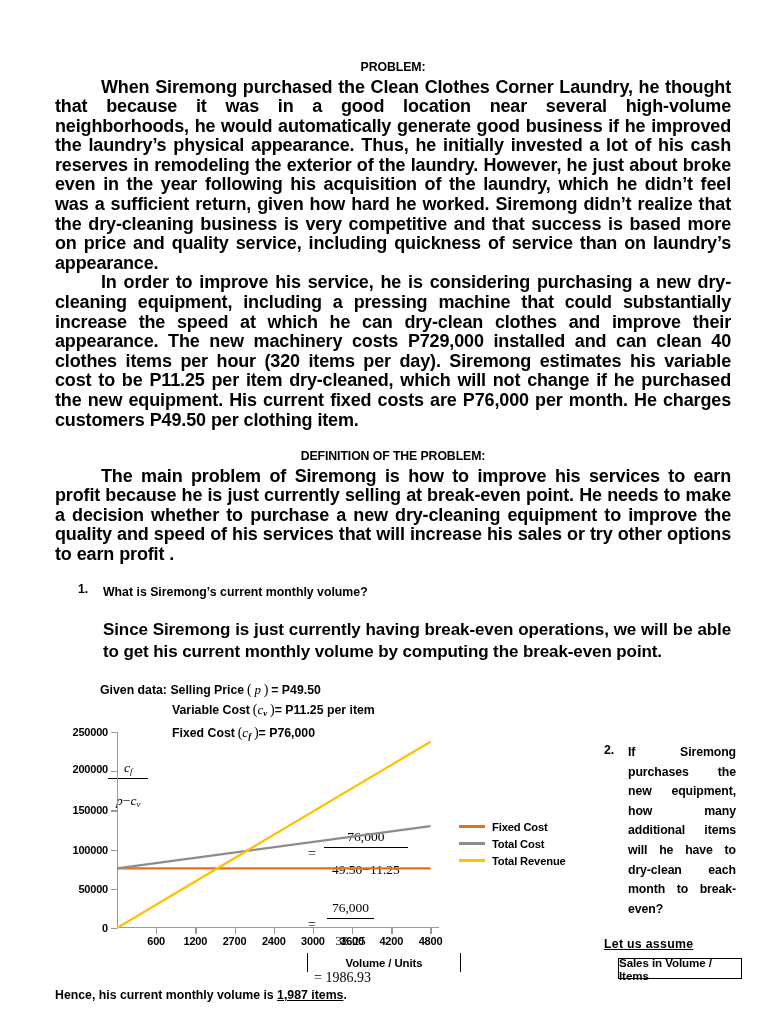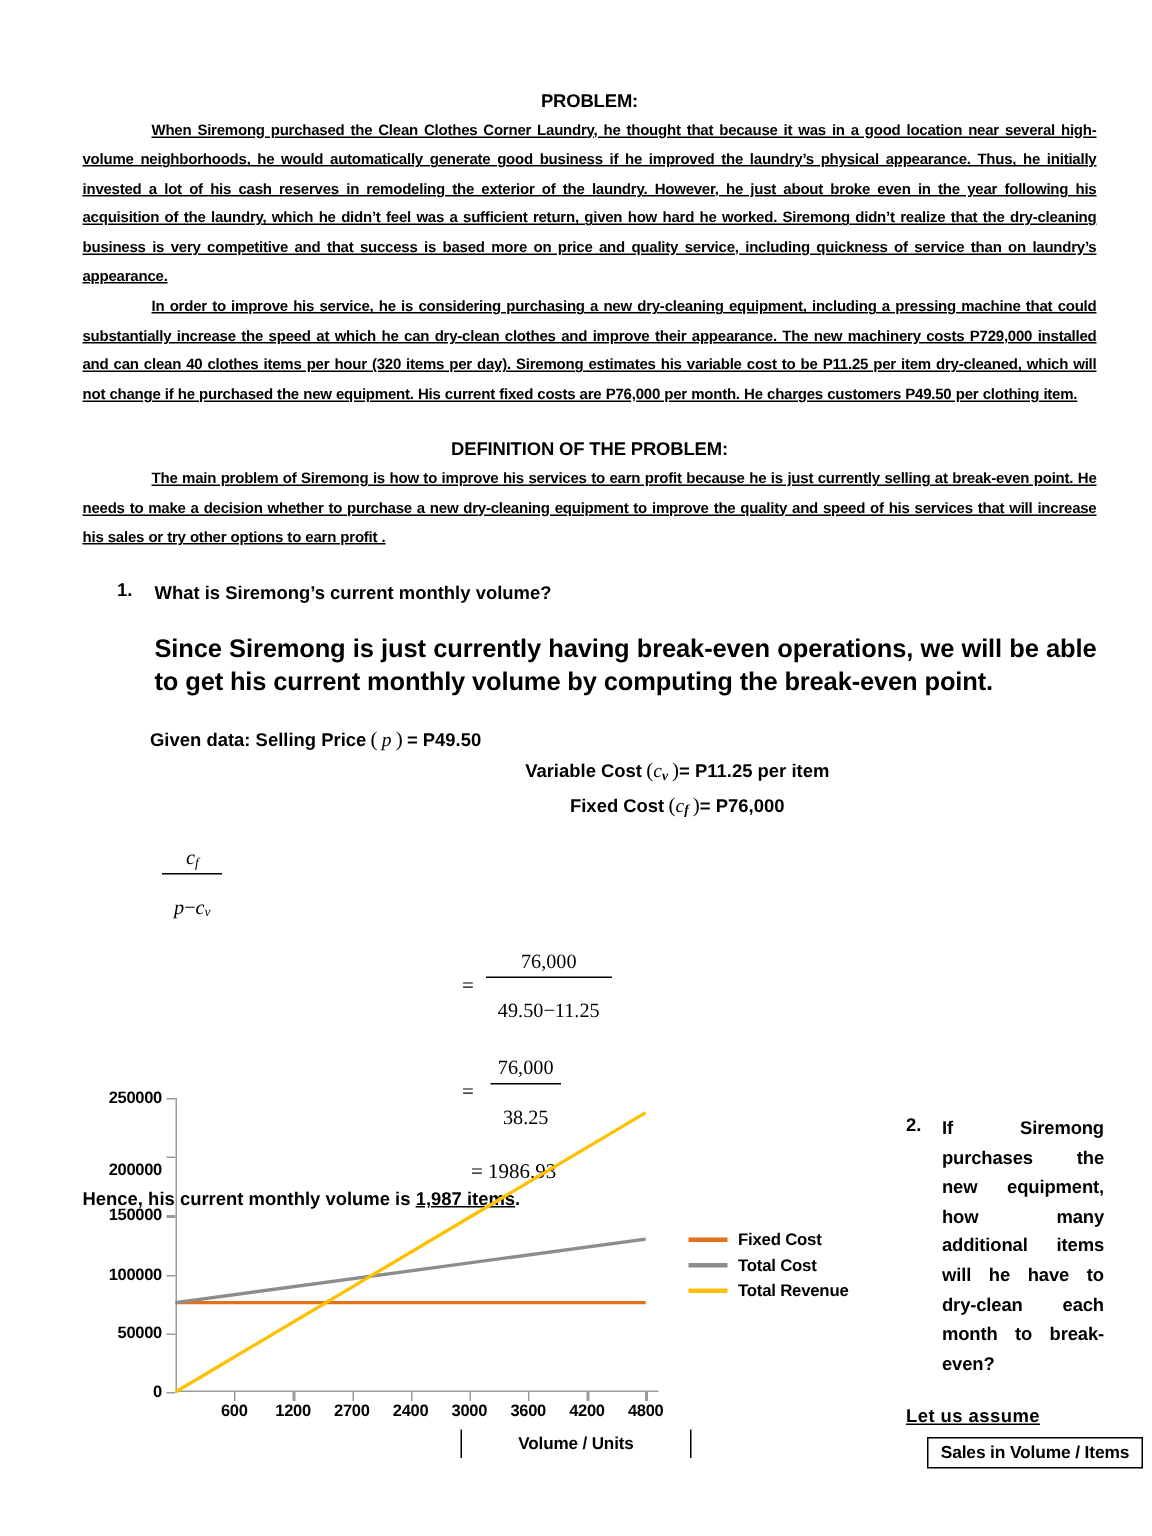--- a/index.html
+++ b/index.html
@@ -35,28 +35,27 @@
   .heading {
     font-size: 12.3px;
     font-weight: bold;
     line-height: 19.5px;
     letter-spacing: -0.1px;
     text-align: center;
   }
 
   p.para {
     margin: 0;
-    font-size: 10px;
+    font-size: 18px;
     font-weight: bold;
     line-height: 19.6px;
     text-align: justify;
     text-indent: 46px;
     letter-spacing: -0.15px;
     word-spacing: 0.2px;
-    text-decoration: underline;
   }
   .gap-md { height: 17px; }
 
   
   .q-block {
     position: relative;
     padding-left: 48px;
   }
   .q-num {
     position: absolute;
@@ -82,21 +81,21 @@
   }
 
   
   .given {
     padding-left: 45px;
     font-size: 12.3px;
     font-weight: bold;
     line-height: 20px;
   }
   .given-row { white-space: nowrap; }
-  .given-indent { padding-left: 72px; text-align: center; }
+  .given-indent { padding-left: 72px; }
   .mvar {
     font-family: "Liberation Serif", serif;
     font-style: italic;
     font-weight: normal;
     font-size: 13px;
   }
   .msub {
     font-size: 9px;
     vertical-align: -0.22em;
     font-style: italic;
@@ -306,21 +305,21 @@
   .rc-assume {
     margin-top: 18px;
     font-size: 12.3px;
     font-weight: bold;
     text-decoration: underline;
     letter-spacing: 0.3px;
   }
   .cellbox {
     margin-top: 7px;
     margin-left: 14px;
-    width: 144px;
+    width: 124px;
     height: 21px;
     border: 1.3px solid #000;
     display: flex;
     align-items: center;
     justify-content: center;
     box-sizing: border-box;
     background: #fff;
   }
   .cellbox span {
     font-size: 11.6px;
@@ -408,21 +407,21 @@
     <div id="yticks">
         <div class="ytick" style="top: 202px;"></div>
         <div class="ylab" style="top: 202px;">0</div>
         <div class="ytick" style="top: 162.8px;"></div>
         <div class="ylab" style="top: 162.8px;">50000</div>
         <div class="ytick" style="top: 123.6px;"></div>
         <div class="ylab" style="top: 123.6px;">100000</div>
         <div class="ytick" style="top: 84.4px;"></div>
         <div class="ylab" style="top: 84.4px;">150000</div>
         <div class="ytick" style="top: 45.2px;"></div>
-        <div class="ylab" style="top: 54px;">200000</div>
+        <div class="ylab" style="top: 43px;">200000</div>
         <div class="ytick" style="top: 6px;"></div>
         <div class="ylab" style="top: 6px;">250000</div>
       </div>
     <div id="xticks">
         <div class="xtick" style="left: 110.184px;"></div>
         <div class="xlab" style="left: 110.184px;">600</div>
         <div class="xtick" style="left: 149.367px;"></div>
         <div class="xlab" style="left: 149.367px;">1200</div>
         <div class="xtick" style="left: 188.551px;"></div>
         <div class="xlab" style="left: 188.551px;">2700</div>

